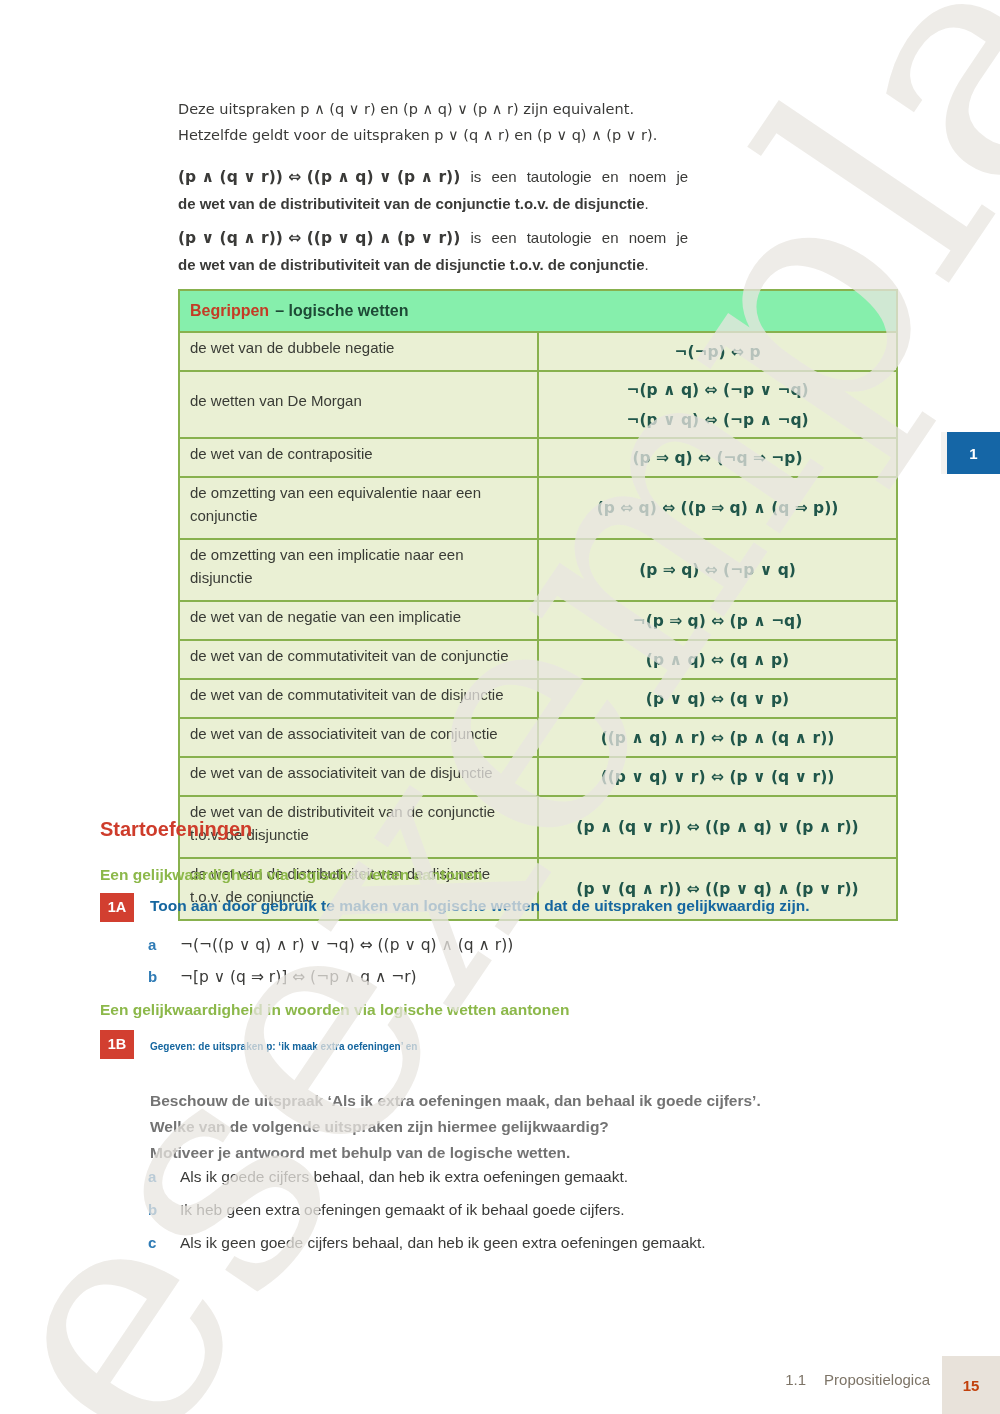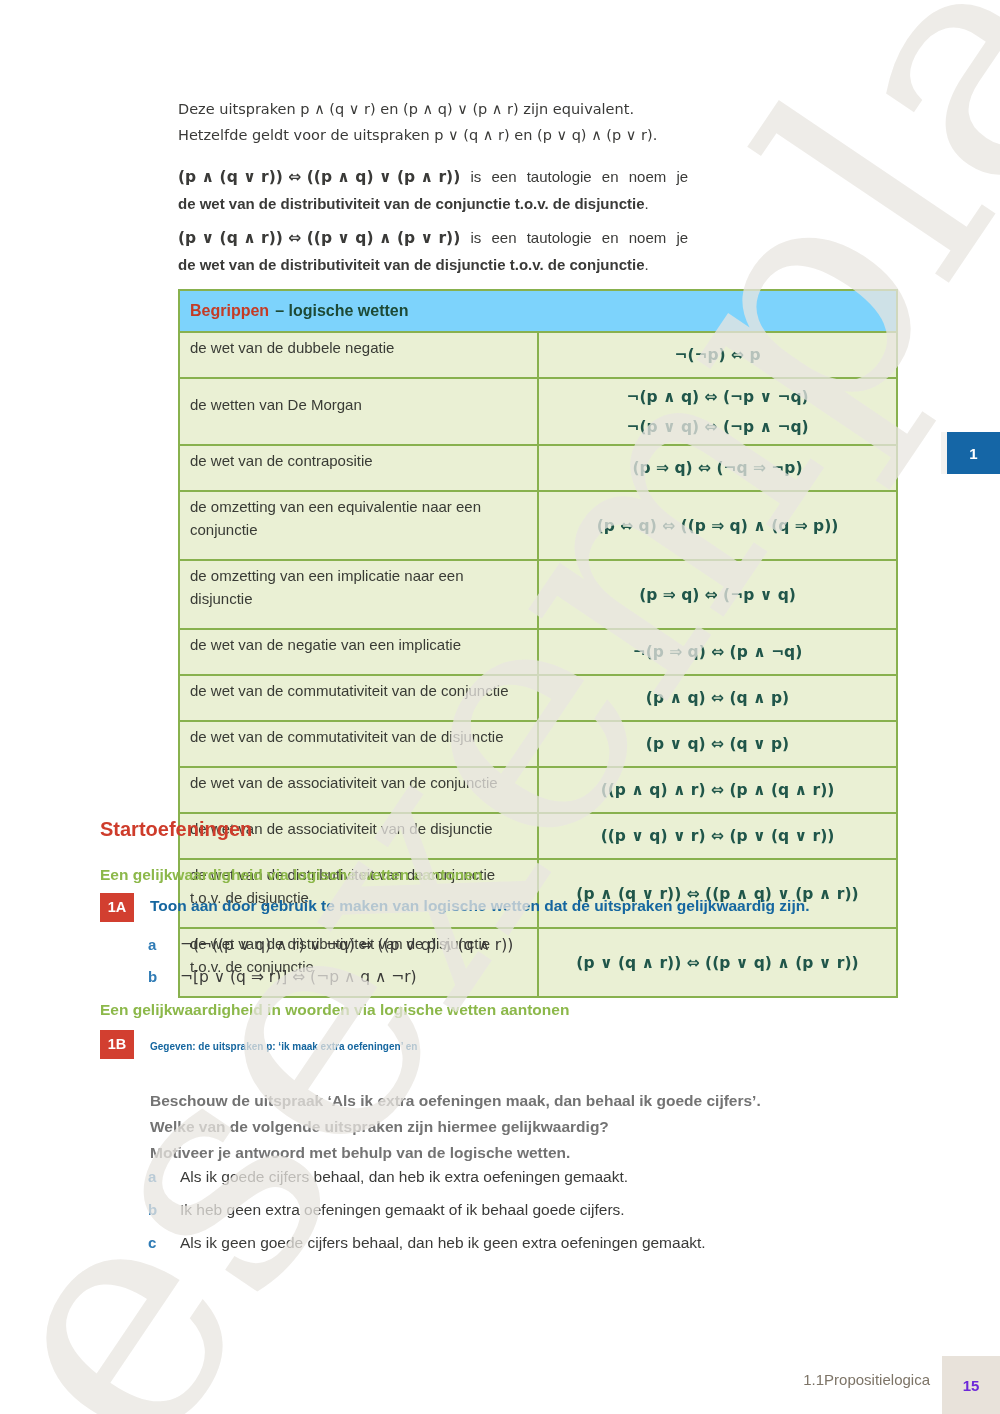--- a/index.html
+++ b/index.html
@@ -35,28 +35,28 @@
   .besluit-line2 { font-size:15px; line-height:26px; font-weight:bold; }
   .besluit-line2 .dot { font-weight:normal; }
 
   
   table.laws {
     position:absolute; left:178px; top:289px; width:720px;
     border-collapse:collapse; table-layout:fixed;
   }
   table.laws th, table.laws td { border:2px solid #88b14e; }
   table.laws th {
-    background:#7dd3fc; height:29px; text-align:left; padding:11px 10px;
+    background:#86efac; height:29px; text-align:left; padding:11px 10px;
     font-size:16px; font-weight:bold;
   }
   th .t-red { color:#c43b25; }
   th .t-grn { color:#1d4a36; margin-left:6px; }
   td.lbl {
     width:405px; background:#eaf0d4; color:#393b35;
-    font-size:15px; padding:3px 8px 18px 10px; line-height:23px; vertical-align:middle;
+    font-size:15px; padding:3px 8px 11px 10px; line-height:23px; vertical-align:middle;
   }
   td.frm {
     background:#eaf0d4; color:#20564a; text-align:center; vertical-align:middle;
     font-family:"DejaVu Sans",sans-serif; font-weight:bold; font-size:15.5px; line-height:30px;
   }
   tr.rh-a { height:34px; }
   tr.rh-b { height:67px; }
   tr.rh-c { height:54px; }
 
   
@@ -84,25 +84,25 @@
   .side-tab {
     position:absolute; left:947px; top:432px; width:53px; height:42px;
     background:#1566a6; color:#ffffff; font-weight:bold; font-size:15px;
     display:flex; align-items:center; justify-content:center;
     box-shadow:-6px 0 0 #f4f3f1;
   }
 
   
   .footer-text {
     position:absolute; top:1371px; right:70px; font-size:15px; color:#7d7467;
-    display:flex; 
+    display:flex; gap:18px;
   }
   .page-box {
     position:absolute; left:942px; top:1356px; width:58px; height:58px;
-    background:#e8e2da; color:#6d28d9; font-weight:bold; font-size:15px;
+    background:#e8e2da; color:#c2410c; font-weight:bold; font-size:15px;
     display:flex; align-items:center; justify-content:center;
   }
 </style>
 </head>
 <body>
 
 <div class="page">
 
   <div class="intro">
     <div>Deze uitspraken p ∧ (q ∨ r) en (p ∧ q) ∨ (p ∧ r) zijn equivalent.</div>

